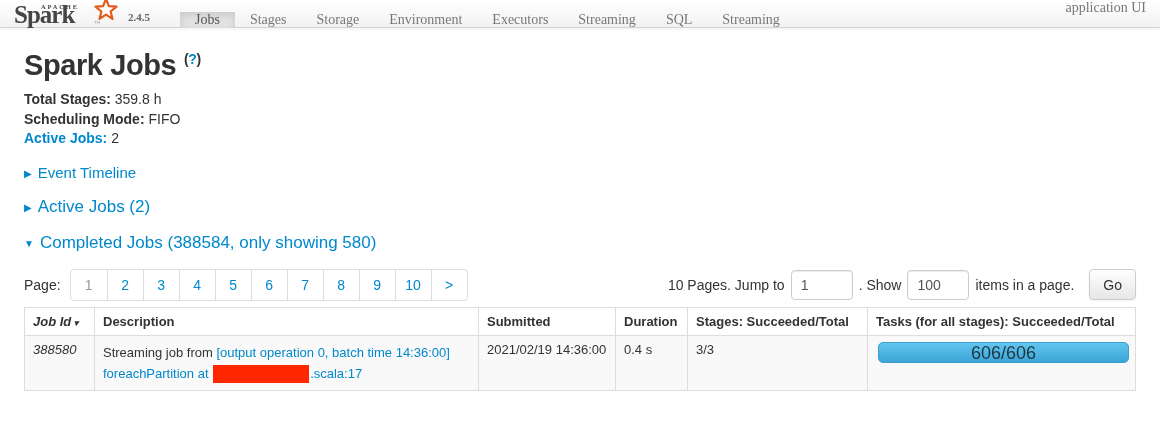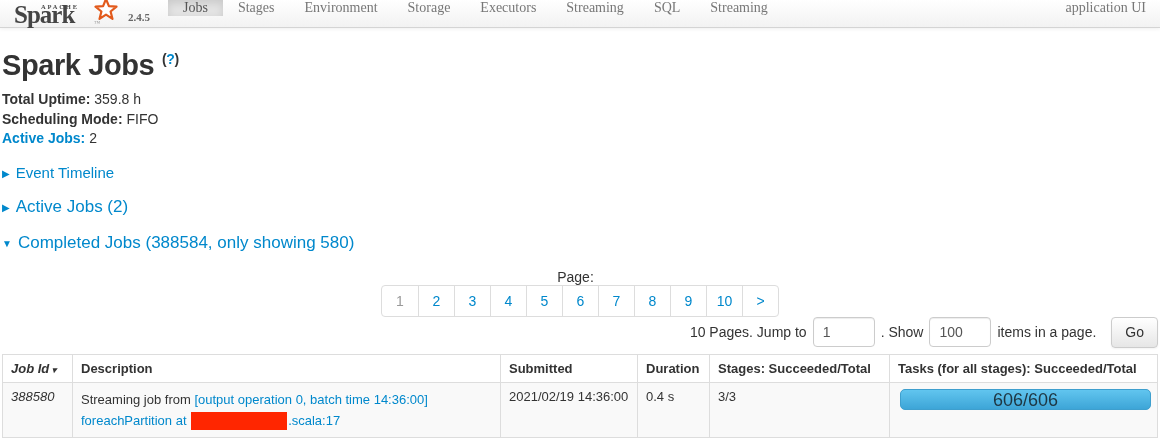--- a/index.html
+++ b/index.html
@@ -26,52 +26,52 @@
     position:absolute; left:31px; top:3px;
     font-size:6.5px; font-weight:bold; letter-spacing:1.8px; color:#4a4a4a;
   }
   .logo-spark {
     position:absolute; left:4px; top:1px;
     font-size:25px; font-weight:bold; letter-spacing:-1px; color:#454545;
   }
   .logo-tm { position:absolute; left:84px; top:20px; font-size:6px; color:#999; }
   .logo-star { position:absolute; right:4px; top:-2px; }
   .version { align-self:center; margin:6px 18px 0 6px; font-size:11px; font-weight:bold; color:#666; }
-  .nav-tabs { display:flex; list-style:none; margin:0; padding:0; }
+  .nav-tabs { display:flex; list-style:none; margin:12px; padding:0; }
   .nav-tabs li { display:flex; }
   .nav-tabs a {
     display:flex; align-items:center; padding:0 15px;
     color:#777; text-decoration:none; font-size:14px;
   }
   .nav-tabs li.active a {
     background:#e4e4e4; color:#555;
     box-shadow:inset 0 3px 8px rgba(0,0,0,.12);
   }
   .app-ui { margin-left:auto; display:flex; align-items:center; padding-right:14px; color:#777; }
 
   
-  .content { padding:0 2px; }
+  .content { padding:0 24px; }
   .page-title { font-size:29px; font-weight:bold; margin:21px 0 6px; color:#333; letter-spacing:-0.4px; }
   .page-title sup { font-size:14px; }
   .page-title sup a { text-decoration:none; }
   .help-paren { color:#333; }
   .help-q { color:#0088cc; }
 
   .summary { list-style:none; margin:8px 0 0; padding:0; line-height:19.6px; }
   .summary strong { color:#333; }
   .summary strong.link-label { color:#0088cc; }
 
   .sections { margin-top:4px; }
   .section { color:#0088cc; cursor:pointer; }
   .section .arrow { display:inline-block; font-size:10px; margin-right:6px; vertical-align:1px; }
   .section-small { font-size:15px; margin:15px 0; }
   .section-big  { font-size:17px; font-weight:normal; margin:16px 0; }
 
   
-  .pagination-row { display:flex; align-items:center; margin:13px 0 6px;flex-direction:column; }
+  .pagination-row { display:flex; align-items:center; margin:13px 0 6px; }
   .page-label { margin-right:9px; }
   .btn-group {
     display:flex; border:1px solid #ddd; border-radius:4px; overflow:hidden; background:#fff;
   }
   .page-btn {
     min-width:36px; text-align:center; padding:7px 0;
     color:#0088cc; text-decoration:none; font-size:14px;
     border-left:1px solid #ddd;
   }
   .page-btn:first-child { border-left:none; }
@@ -134,24 +134,24 @@
   </div>
   <span class="version">2.4.5</span>
   <ul class="nav-tabs">
       <li class="active">
         <a href="#">Jobs</a>
       </li>
       <li class="">
         <a href="#">Stages</a>
       </li>
       <li class="">
+        <a href="#">Storage</a>
+      </li>
+      <li class="">
         <a href="#">Environment</a>
-      </li>
-      <li class="">
-        <a href="#">Storage</a>
       </li>
       <li class="">
         <a href="#">Executors</a>
       </li>
       <li class="">
         <a href="#">Streaming</a>
       </li>
       <li class="">
         <a href="#">SQL</a>
       </li>
@@ -162,21 +162,21 @@
   <span class="app-ui">application UI</span>
 </div>
 
 <div class="content">
   <h3 class="page-title">
     <span>Spark Jobs</span>
     <sup><a href="#"><span class="help-paren">(</span><span class="help-q">?</span><span class="help-paren">)</span></a></sup>
   </h3>
 
   <ul class="summary">
-      <li><strong class="">Total Uptime:</strong><span> 359.8 h</span></li>
+      <li><strong class="">Total Stages:</strong><span> 359.8 h</span></li>
       <li><strong class="">Scheduling Mode:</strong><span> FIFO</span></li>
       <li><strong class="link-label">Active Jobs:</strong><span> 2</span></li>
     </ul>
 
   <div class="sections">
       <div class="section section-small"><span class="arrow">▶</span><span>Event Timeline</span></div>
       <div class="section section-big"><span class="arrow">▶</span><span>Active Jobs (2)</span></div>
       <div class="section section-big"><span class="arrow">▼</span><span>Completed Jobs (388584, only showing 580)</span></div>
     </div>
 

